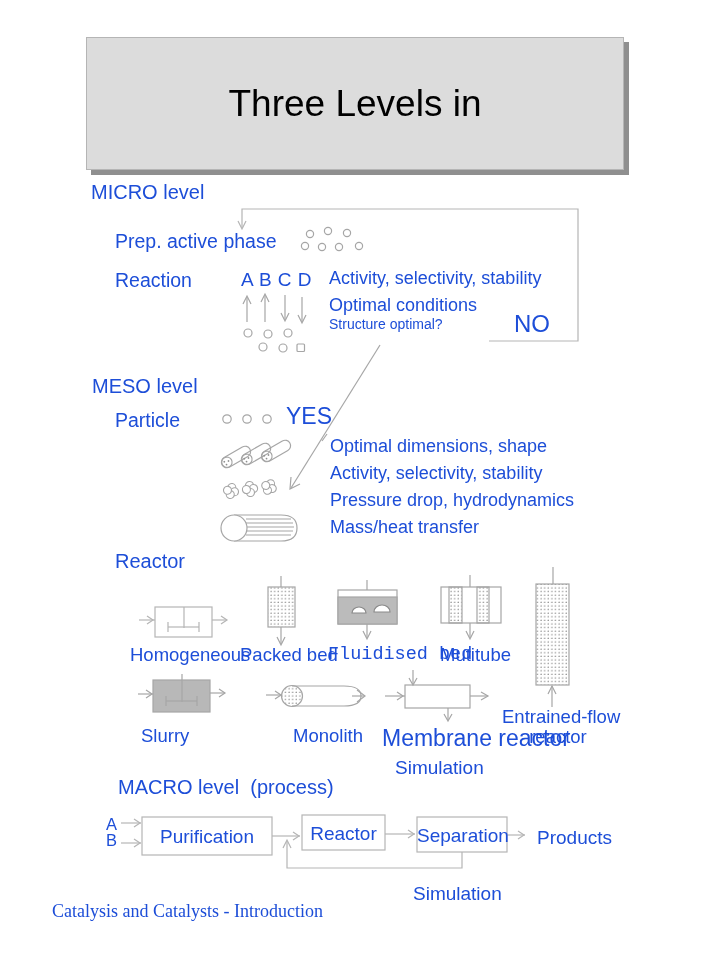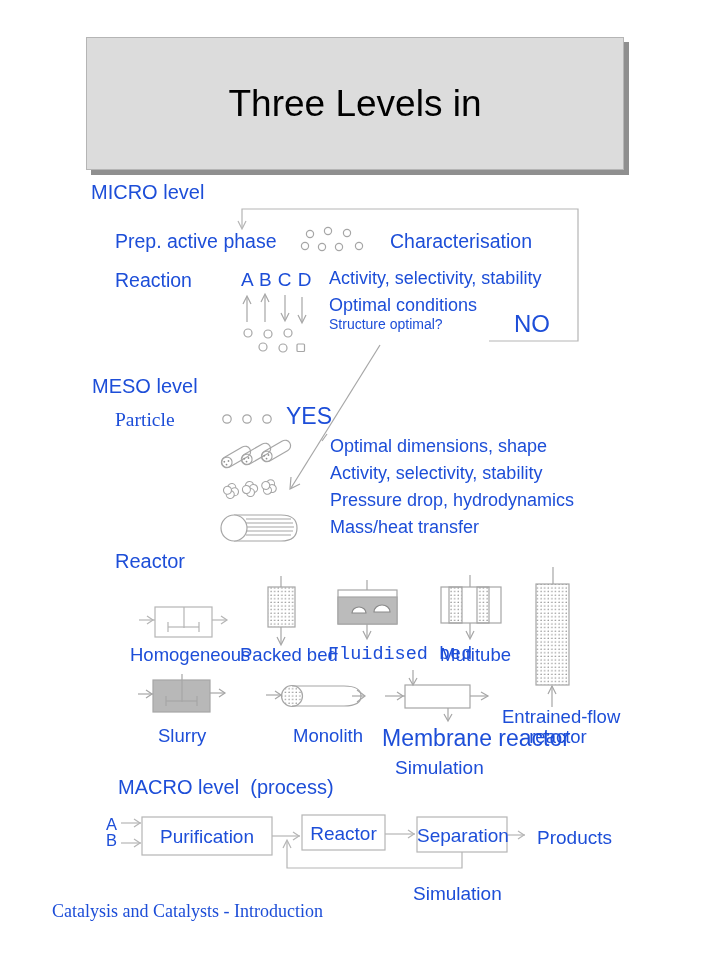--- a/index.html
+++ b/index.html
@@ -224,42 +224,41 @@
       <polyline points="283,848 287,840 291,848"></polyline>
     </g>
   </svg>
 
   <div class="titlebox">
     <div>Three Levels in</div>
   </div>
 
   <div class="t" style="left:91px;top:181px;font-size:20px;">MICRO level</div>
   <div class="t" style="left:115px;top:230px;font-size:19.5px;text-align:right;">Prep. active phase</div>
-  <div class="t" style="left:390px;top:230px;font-size:19.5px;">Characterisation</div>
   <div class="t" style="left:115px;top:269px;font-size:19.5px;">Reaction</div>
   <div class="t" style="left:241px;top:269px;font-size:19px;letter-spacing:0.5px;">A B C D</div>
   <div class="t" style="left:329px;top:268px;font-size:18px;">Activity, selectivity, stability</div>
   <div class="t" style="left:329px;top:295px;font-size:18px;">Optimal conditions</div>
   <div class="t" style="left:329px;top:316px;font-size:14px;">Structure optimal?</div>
   <div class="t" style="left:514px;top:310px;font-size:24px;">NO</div>
   <div class="t" style="left:286px;top:403px;font-size:23px;">YES</div>
 
   <div class="t" style="left:92px;top:375px;font-size:20px;">MESO level</div>
-  <div class="t" style="left:115px;top:409px;font-size:19.5px;font-family:Liberation Serif, serif;">Particle</div>
+  <div class="t" style="left:115px;top:409px;font-size:19.5px;">Particle</div>
   <div class="t" style="left:330px;top:436px;font-size:18px;">Optimal dimensions, shape</div>
   <div class="t" style="left:330px;top:463px;font-size:18px;">Activity, selectivity, stability</div>
   <div class="t" style="left:330px;top:490px;font-size:18px;">Pressure drop, hydrodynamics</div>
   <div class="t" style="left:330px;top:517px;font-size:18px;">Mass/heat transfer</div>
 
   <div class="t" style="left:115px;top:550px;font-size:20px;">Reactor</div>
   <div class="t" style="left:130px;top:644px;font-size:18.5px;">Homogeneous</div>
   <div class="t" style="left:240px;top:644px;font-size:18.5px;">Packed bed</div>
   <div class="t" style="left:328px;top:644px;font-size:18.5px;font-family:Liberation Mono, monospace;">Fluidised bed</div>
   <div class="t" style="left:440px;top:644px;font-size:18.5px;">Mutitube</div>
-  <div class="t" style="left:158px;top:725px;font-size:18.5px;">Slurry</div>
+  <div class="t" style="left:141px;top:725px;font-size:18.5px;">Slurry</div>
   <div class="t" style="left:293px;top:725px;font-size:18.5px;">Monolith</div>
   <div class="t" style="left:382px;top:725px;font-size:23px;">Membrane reactor</div>
   <div class="t ctr" style="left:502px;top:707px;width:112px;font-size:18.5px;line-height:20px;">
     <div>Entrained-flow</div>
     <div>reactor</div>
   </div>
   <div class="t" style="left:395px;top:757px;font-size:19px;">Simulation</div>
 
   <div class="t pre" style="left:90px;top:776px;font-size:20px;margin-left:28px;">MACRO level  (process)</div>
   <div class="t" style="left:106px;top:815px;font-size:16.5px;">A</div>

